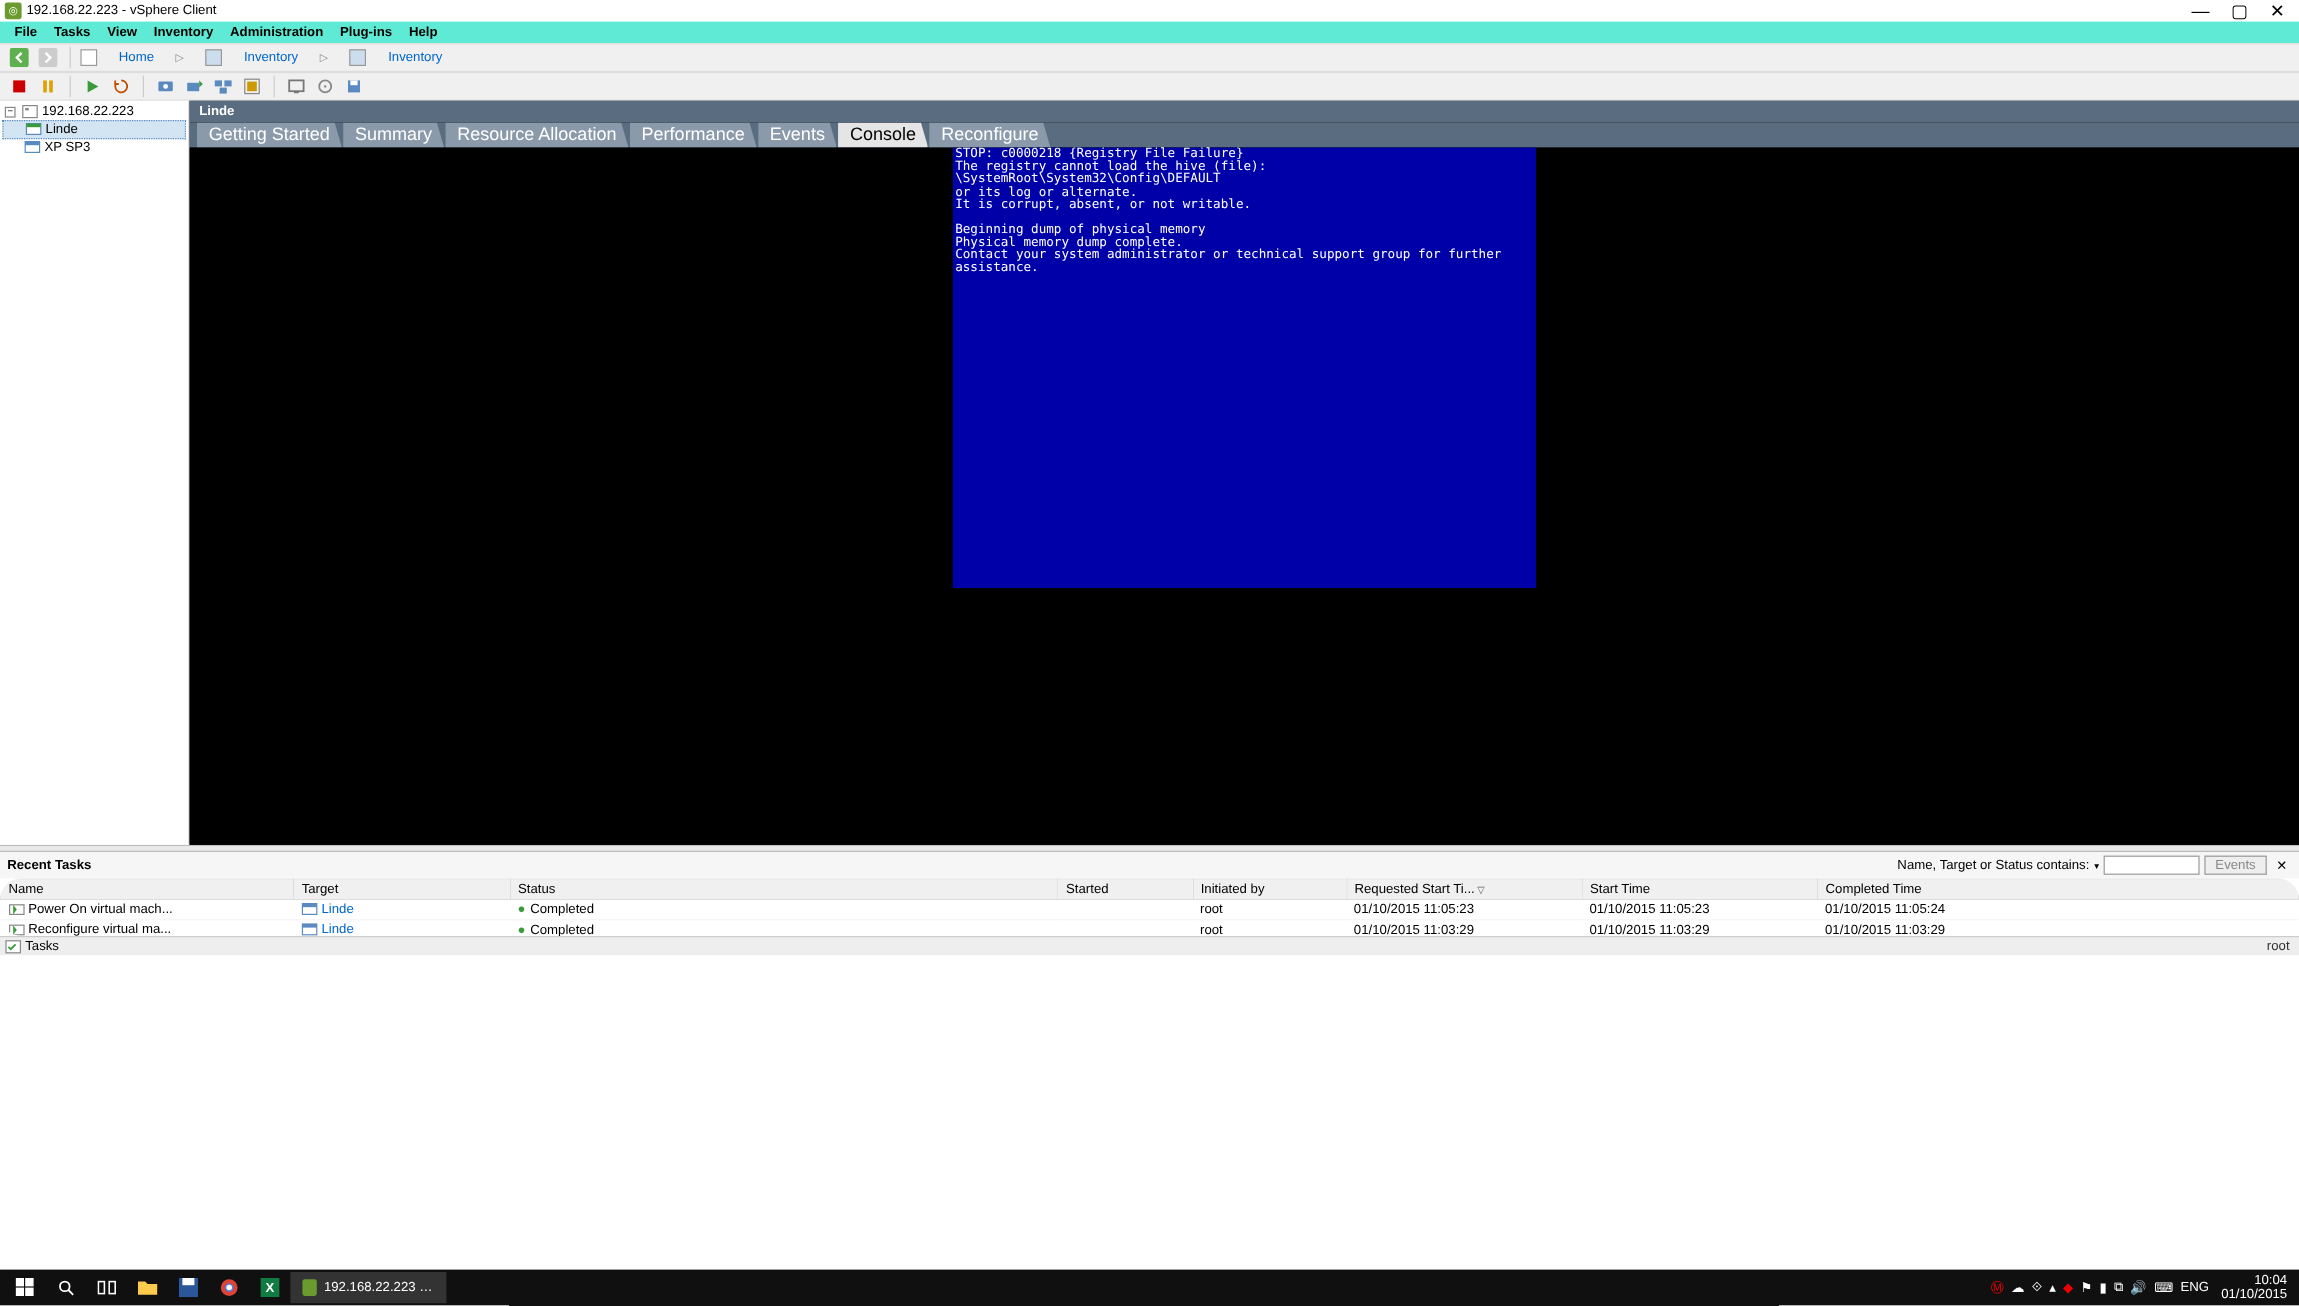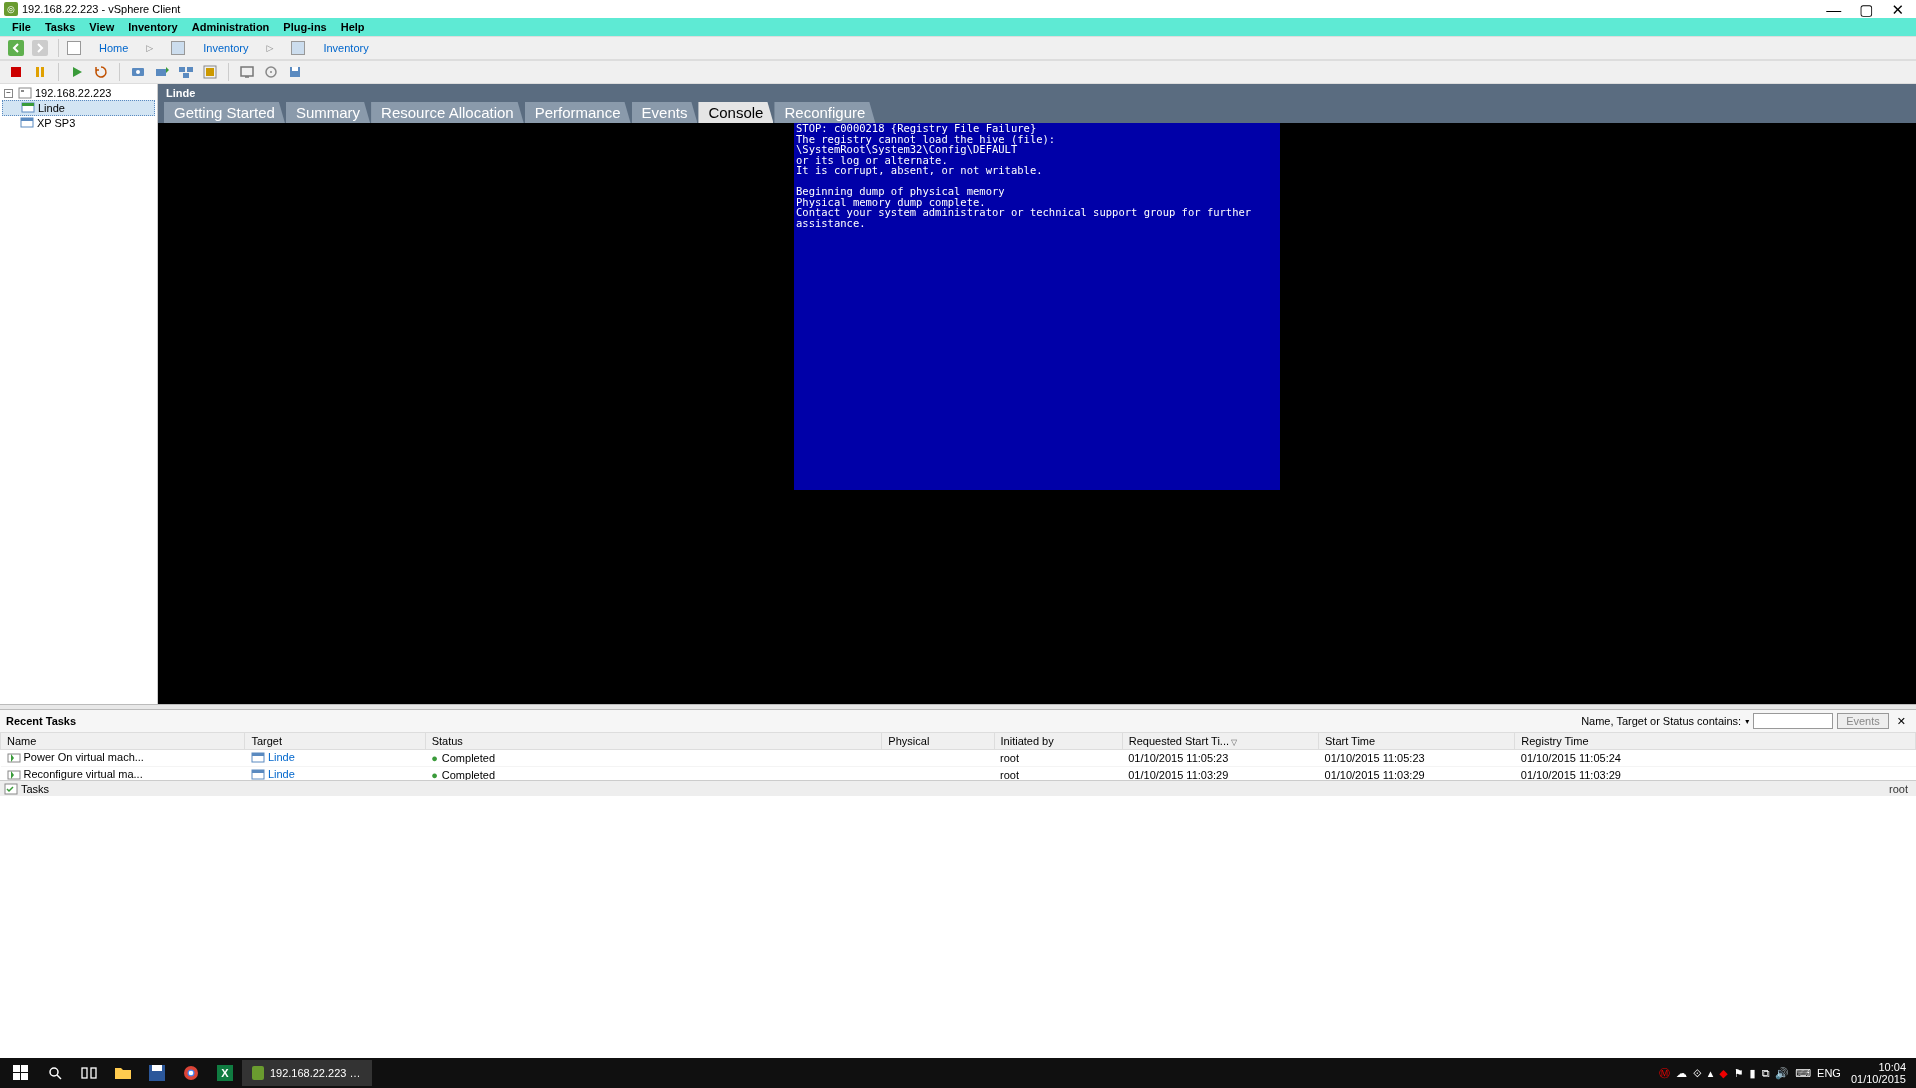--- a/index.html
+++ b/index.html
@@ -251,32 +251,32 @@
 <div class="tasks-header">
   <span>Recent Tasks</span>
   <div class="tasks-filter">
     <span>Name, Target or Status contains:</span>
     <span style="font-size:8px;">▾</span>
     <input type="text" value="" style="">
     <span class="clear-btn">Events</span>
     <span class="close-x">✕</span>
   </div>
 </div>
-<div style="height:48px;overflow:hidden;">
+<div style="height:48px;overflow:hidden;border-radius:18px;">
 <table class="task-table">
   <thead>
         <tr id="task-head">
           <th style="width: 122px;">Name</th>
           <th style="width: 90px;">Target</th>
           <th style="width: 228px;">Status</th>
-          <th style="width: 56px;">Physical</th>
+          <th style="width: 56px;">Started</th>
           <th style="width: 64px;">Initiated by</th>
           <th style="width: 98px;">Requested Start Ti...<span class="sort-ind">▽</span></th>
           <th style="width: 98px;">Start Time</th>
-          <th style="width: 200px;">Registry Time</th>
+          <th style="width: 200px;">Completed Time</th>
         </tr>
       </thead>
   <tbody id="task-body">
         <tr>
           <td><svg class="task-ic" viewBox="0 0 14 14">
               <rect x="1" y="3" width="12" height="8" fill="#fff" stroke="#888"></rect>
               <path d="M4 3l3 4-3 4" fill="#3a9b3a"></path>
             </svg>Power On virtual mach...</td>
           <td><svg class="task-ic" viewBox="0 0 14 14">
               <rect x="1" y="2" width="12" height="9" fill="#fff" stroke="#5a8ac0"></rect>

